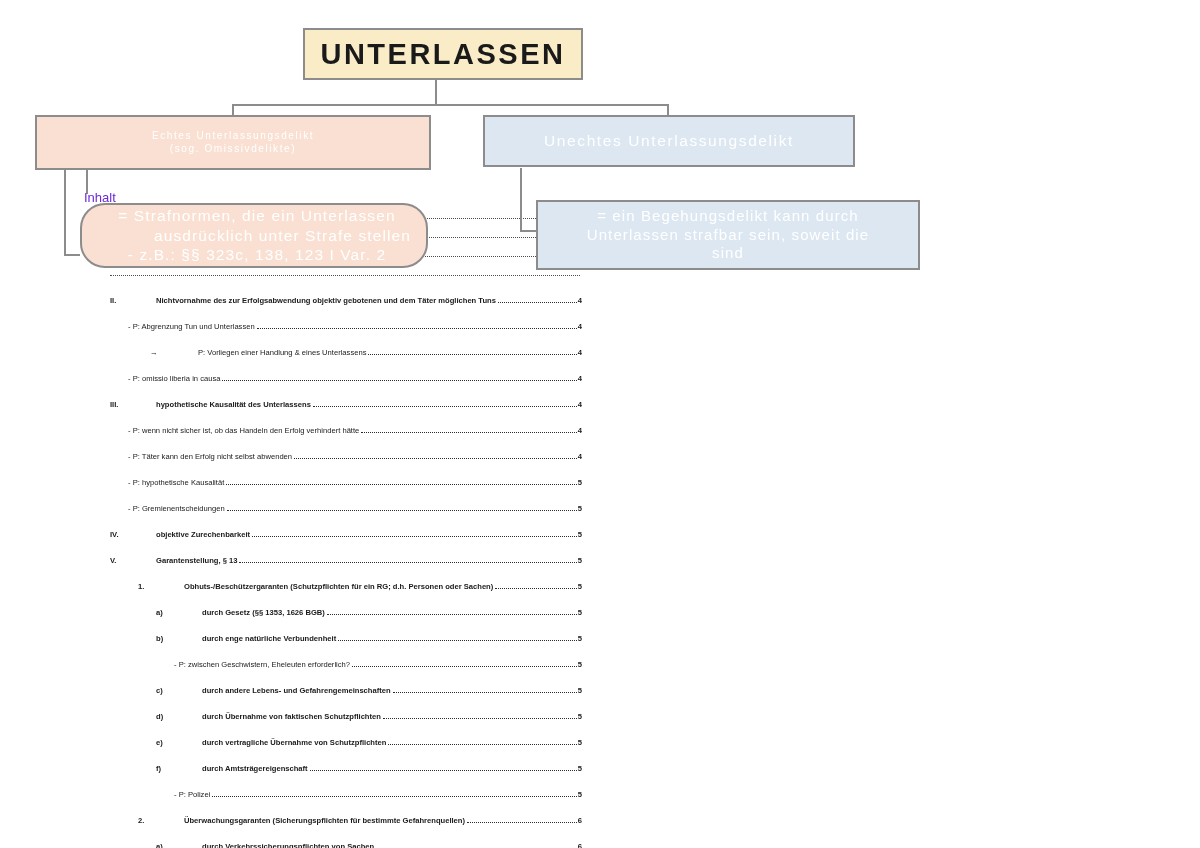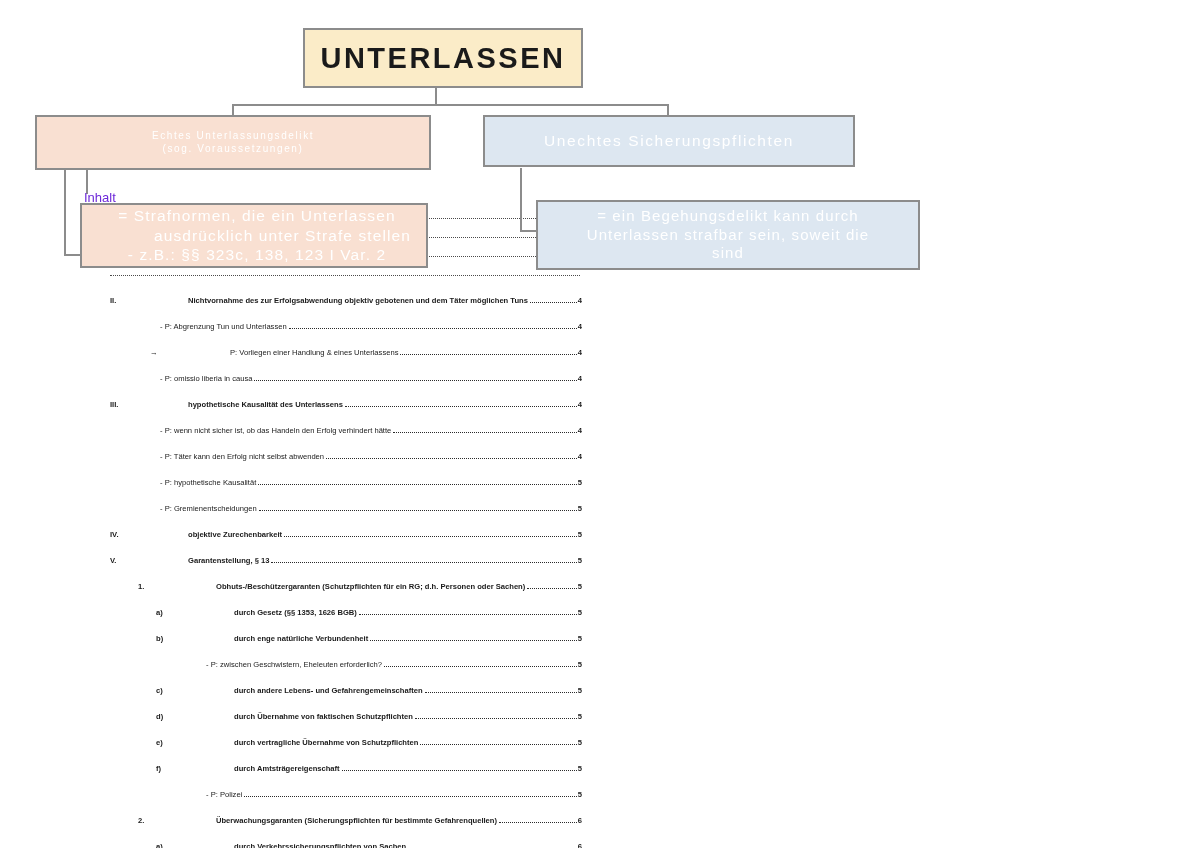--- a/index.html
+++ b/index.html
@@ -104,21 +104,21 @@
     font-family:"Liberation Sans", sans-serif;
     font-size:7.6px;
     color:#1a1a1a;
     height:26px;
     white-space:nowrap;
   }
   .toc-num {
     flex:0 0 auto;
     font-weight:bold;
   }
-  .toc-text { flex:0 0 auto;margin-left:32px; }
+  .toc-text { flex:0 0 auto; }
   .toc-dots {
     flex:1 1 auto;
     border-bottom:1px dotted #2b2b2b;
     margin:0 1px 2px 2px;
     min-width:8px;
   }
   .toc-page { flex:0 0 auto; font-weight:bold; }
 
   
   .lvl-1 .toc-num { width:46px; }
@@ -162,36 +162,36 @@
 
   <div class="conn conn-v" style="left:667px; top:104px; height:13px;"></div>
 
   <div class="conn conn-v" style="left:86px; top:168px; height:26px;"></div>
   <div class="conn conn-h" style="left:64px; top:168px; width:24px;"></div>
   <div class="conn conn-v" style="left:64px; top:168px; height:30px;"></div>
 
   <div class="conn conn-v" style="left:520px; top:168px; height:64px;"></div>
   <div class="conn conn-h" style="left:520px; top:230px; width:18px;"></div>
 
-  <div class="box box-title" style="left:303px; top:28px; width:280px; height:60px;">
+  <div class="box box-title" style="left:303px; top:28px; width:280px; height:52px;">
     <span>UNTERLASSEN</span>
   </div>
 
   <div class="box box-peach" style="left:35px; top:115px; width:396px; height:55px; flex-direction:column;">
     <span>Echtes Unterlassungsdelikt</span>
-    <span>(sog. Voraussetzungen)</span>
+    <span>(sog. Omissivdelikte)</span>
   </div>
 
   <div class="box box-blue" style="left:483px; top:115px; width:372px; height:52px;">
-    <span>Unechtes Sicherungspflichten</span>
+    <span>Unechtes Unterlassungsdelikt</span>
   </div>
 
   <div class="box box-white" style="left:64px; top:196px; width:16px; height:60px; border-top:none; border-right:none;"></div>
 
-  <div class="box box-peach-body" style="left:80px; top:203px; width:348px; height:65px; flex-direction:column; justify-content:center;">
+  <div class="box box-peach-body" style="left:80px; top:203px; width:348px; height:65px; flex-direction:column; justify-content:center;border-radius:25px;">
     <span>= Strafnormen, die ein Unterlassen</span>
     <span style="padding-left:8px;margin-left:43px;">ausdrücklich unter Strafe stellen</span>
     <span>- z.B.: §§ 323c, 138, 123 I Var. 2</span>
   </div>
 
   <div class="box box-blue-body" style="left:536px; top:200px; width:384px; height:70px; flex-direction:column; justify-content:center;">
     <span>= ein Begehungsdelikt kann durch</span>
     <span>Unterlassen strafbar sein, soweit die</span>
     <span>sind</span>
   </div>

